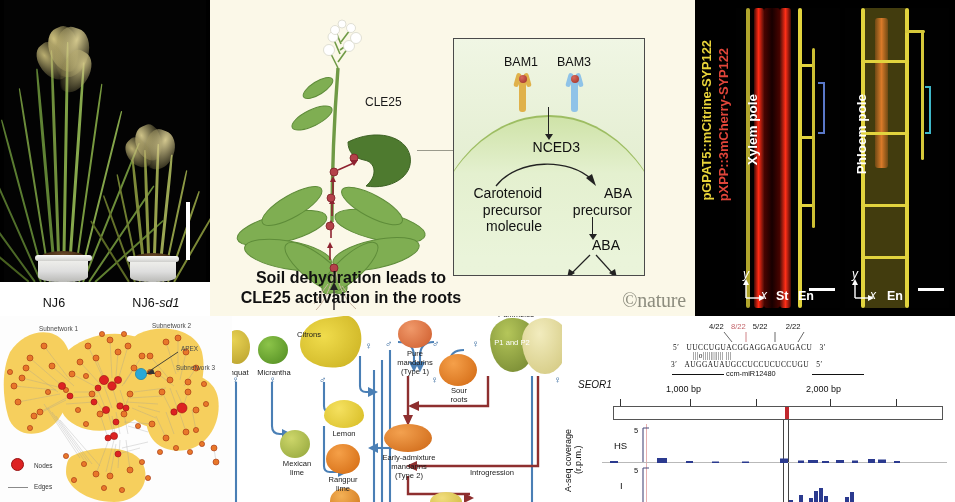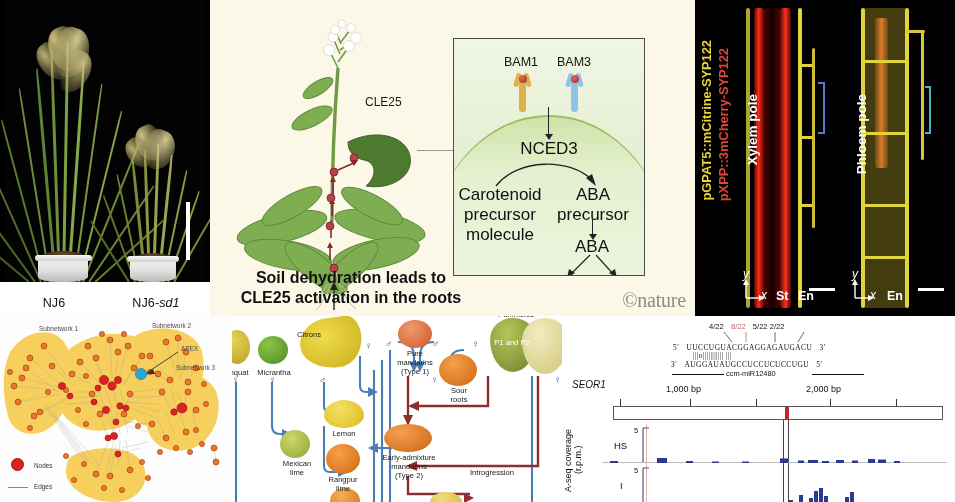--- a/index.html
+++ b/index.html
@@ -76,21 +76,21 @@
   .receptor { position: absolute; width: 15px; }
   .rec-stem { position: absolute; left: 4px; top: 11px; width: 7px; height: 30px; border-radius: 0 0 3px 3px; }
   .rec-armL, .rec-armR { position: absolute; top: 2px; width: 5px; height: 14px; border-radius: 3px; }
   .rec-armL { left: 0; transform: rotate(16deg); }
   .rec-armR { left: 10px; transform: rotate(-16deg); }
   .rec-ball {
     position: absolute; left: 3.5px; top: 4px; width: 8px; height: 8px; border-radius: 50%;
     background: radial-gradient(circle at 35% 32%, #d86a5c, #9e2f27);
   }
   .path-node {
-    position: absolute; font-size: 17px; color: #111; text-align: center;
+    position: absolute; font-size: 14px; color: #111; text-align: right;
     line-height: 1.18; white-space: nowrap;
   }
   .arw { position: absolute; background: #222; width: 1.3px; }
   .arw::after {
     content:""; position:absolute; left:-3px; bottom:-5px;
     border-left:4px solid transparent; border-right:4px solid transparent;
     border-top:6px solid #222;
   }
 
   
@@ -735,21 +735,21 @@
     <span class="sym" style="left:199px; top:58px;">♀</span>
     <span class="sym" style="left:322px; top:58px;">♀</span>
   </div>
 
   <div class="panel" id="p-geno">
 
     <div class="frac-row" style="left:147px; top:6px;">
       <span>4/22</span>
       <span class="frac-red" style="margin-left:5px;">8/22</span>
       <span style="margin-left:5px;">5/22</span>
-      <span style="margin-left:0;">2/22</span>
+      <span style="margin-left:16px;">2/22</span>
     </div>
 
     <svg width="120" height="13" viewBox="0 0 120 13" style="position:absolute; left:150px; top:15px;">
       <path d="M12,1 L20,11" stroke="#444" stroke-width=".8"></path>
       <path d="M34,1 L34,11" stroke="#c4646a" stroke-width=".8"></path>
       <path d="M63,1 L63,11" stroke="#444" stroke-width=".8"></path>
       <path d="M92,1 L86,11" stroke="#444" stroke-width=".8"></path>
     </svg>
 
     <div class="seq-line" style="left:111px; top:27px;">
@@ -760,21 +760,21 @@
     <div class="seq-line seq-mid" style="left:131px; top:35px;">|||o||||||||||| |||</div>
     <div class="seq-line" style="left:109px; top:44px;">
       <span>3′</span>
       <span style="margin:0 5px;">AUGGAUAUGCCUCCUCUCCUGU</span>
       <span>5′</span>
     </div>
     <div style="position:absolute; left:110px; top:58px; width:52px; height:1px; background:#111;"></div>
     <div class="mir-name" style="left:164px; top:53px;">ccm-miR12480</div>
     <div style="position:absolute; left:250px; top:58px; width:52px; height:1px; background:#111;"></div>
 
-    <div class="gene-name" style="left:10px; top:63px;">SEOR1</div>
+    <div class="gene-name" style="left:16px; top:63px;">SEOR1</div>
     <div class="bp-label" style="left:104px; top:68px;">1,000 bp</div>
     <div class="bp-label" style="left:244px; top:68px;">2,000 bp</div>
 
     <div class="tick" style="left:58px; top:83px;"></div>
     <div class="tick" style="left:128px; top:83px;"></div>
     <div class="tick" style="left:194px; top:83px;"></div>
     <div class="tick" style="left:268px; top:83px;"></div>
     <div class="tick" style="left:334px; top:83px;"></div>
 
     <div id="gene-bar">

